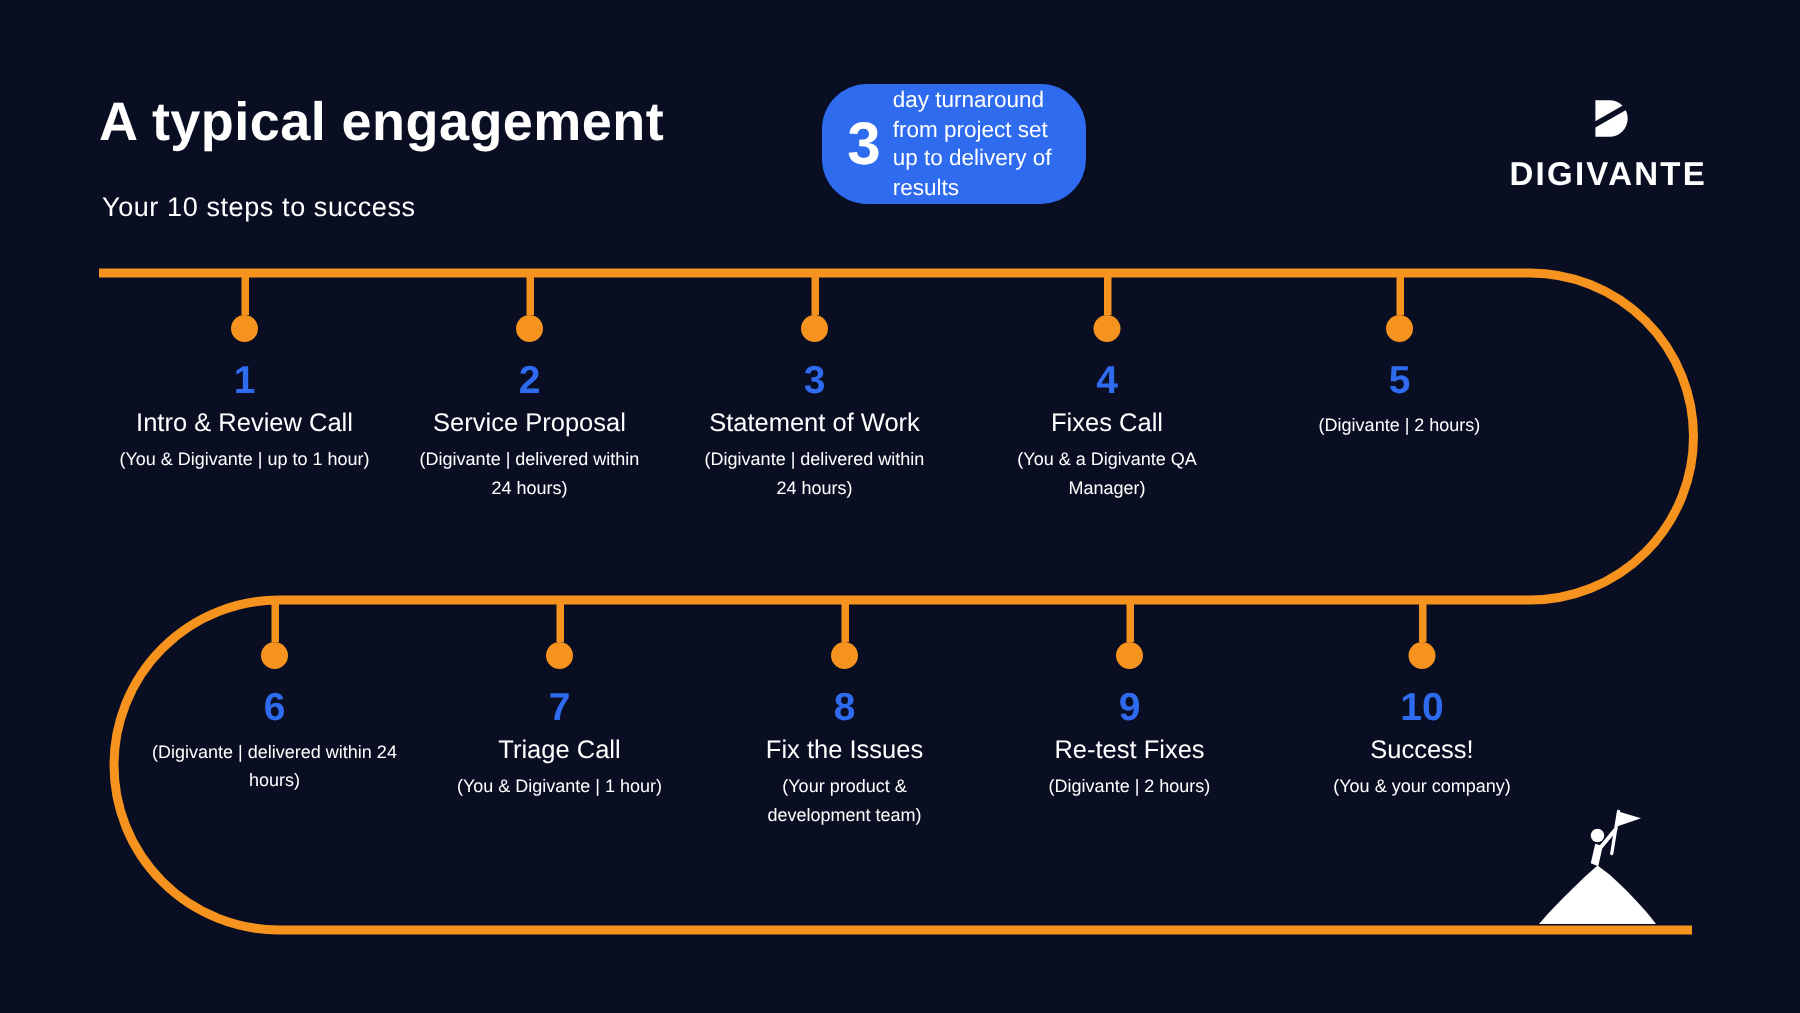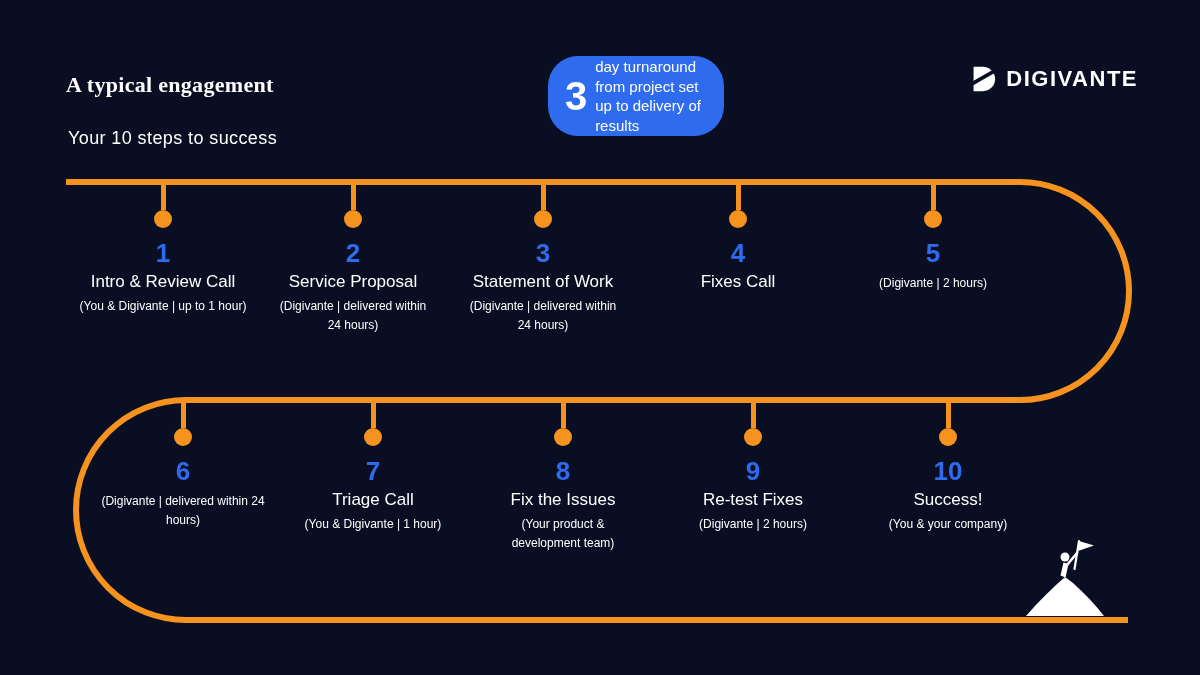--- a/index.html
+++ b/index.html
@@ -7,38 +7,38 @@
   }
   *{margin:0;padding:0;box-sizing:border-box;}
   html,body{width:1200px;height:675px;overflow:hidden;}
   body{
     position:relative;
     background:var(--bg);
     font-family:"Liberation Sans","DejaVu Sans",sans-serif;
     color:var(--white);
   }
   .page-title{
-    position:absolute;left:66px;top:72px;
-    font-size:22px;font-weight:700;letter-spacing:.3px;font-family:Liberation Serif, serif;
+    position:absolute;left:66px;top:60px;
+    font-size:36px;font-weight:700;letter-spacing:.3px;
   }
   .page-subtitle{
     position:absolute;left:68px;top:108px;
     font-size:18px;font-weight:300;letter-spacing:.4px;margin-top:20px;
   }
   .badge{
     position:absolute;left:548px;top:56px;width:176px;height:80px;
     background:var(--blue);border-radius:30px;
     display:flex;align-items:center;justify-content:center;gap:8px;
     padding:10px 14px;
   }
   .badge .big-num{font-size:40px;font-weight:700;line-height:1;}
   .badge .badge-text{font-size:15px;line-height:1.3;width:112px;font-weight:500;}
   .logo{
     position:absolute;right:62px;top:64px;
-    display:flex;align-items:center;gap:9px;
+    display:flex;align-items:center;gap:9px;flex-direction:column;
   }
   .logo .mark{width:30px;height:30px;display:block;}
   .logo .logo-text{font-size:22px;font-weight:700;letter-spacing:1.5px;}
   .timeline-svg{position:absolute;left:0;top:0;width:1200px;height:675px;}
   .step{
     position:absolute;width:200px;text-align:center;
   }
   .step .stem{width:5px;height:28px;background:var(--orange);margin:0 auto;}
   .step .dot{width:18px;height:18px;border-radius:50%;background:var(--orange);margin:0 auto;}
   .step .num{margin-top:10px;font-size:26px;font-weight:600;color:var(--blue);}
@@ -100,20 +100,21 @@
   <div class="dot"></div>
   <div class="num">3</div>
   <div class="title">Statement of Work</div>
   <div><span class="sub">(Digivante | delivered within 24 hours)</span></div>
 </div>
 <div class="step row1 s4">
   <div class="stem"></div>
   <div class="dot"></div>
   <div class="num">4</div>
   <div class="title">Fixes Call</div>
+  <div><span class="sub">(You &amp; a Digivante QA Manager)</span></div>
 </div>
 <div class="step row1 s5">
   <div class="stem"></div>
   <div class="dot"></div>
   <div class="num">5</div>
   <div><span class="sub">(Digivante | 2 hours)</span></div>
 </div>
 
 <div class="step row2 s6">
   <div class="stem"></div>

